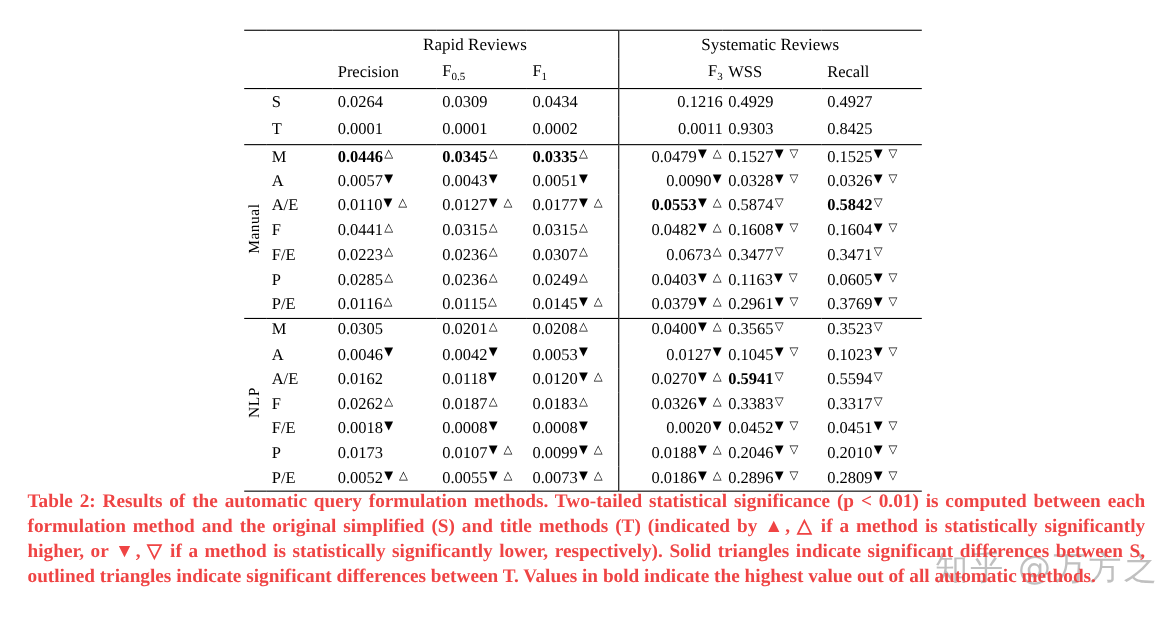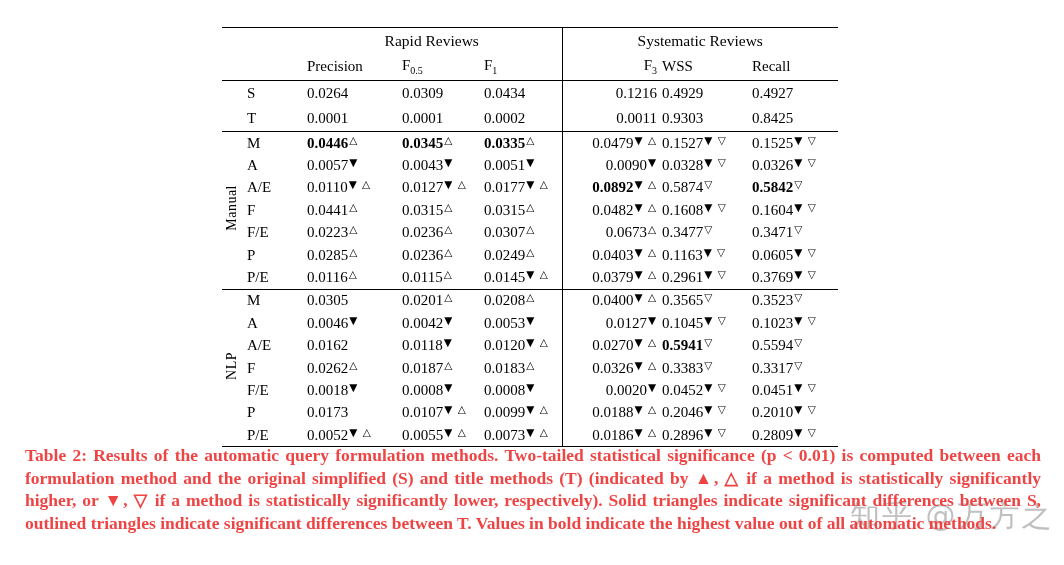--- a/index.html
+++ b/index.html
@@ -112,21 +112,21 @@
           <td><span>0.0051</span><sup class="mk">▼</sup></td>
           <td class="vd"><span>0.0090</span><sup class="mk">▼</sup></td>
           <td><span>0.0328</span><sup class="mk">▼ ▽</sup></td>
           <td><span>0.0326</span><sup class="mk">▼ ▽</sup></td>
         </tr>
         <tr>
           <td>A/E</td>
           <td><span>0.0110</span><sup class="mk">▼ △</sup></td>
           <td><span>0.0127</span><sup class="mk">▼ △</sup></td>
           <td><span>0.0177</span><sup class="mk">▼ △</sup></td>
-          <td class="vd"><span class="b">0.0892</span><sup class="mk">▼ △</sup></td>
+          <td class="vd"><span class="b">0.0553</span><sup class="mk">▼ △</sup></td>
           <td><span>0.5874</span><sup class="mk">▽</sup></td>
           <td><span class="b">0.5842</span><sup class="mk">▽</sup></td>
         </tr>
         <tr>
           <td>F</td>
           <td><span>0.0441</span><sup class="mk">△</sup></td>
           <td><span>0.0315</span><sup class="mk">△</sup></td>
           <td><span>0.0315</span><sup class="mk">△</sup></td>
           <td class="vd"><span>0.0482</span><sup class="mk">▼ △</sup></td>
           <td><span>0.1608</span><sup class="mk">▼ ▽</sup></td>

